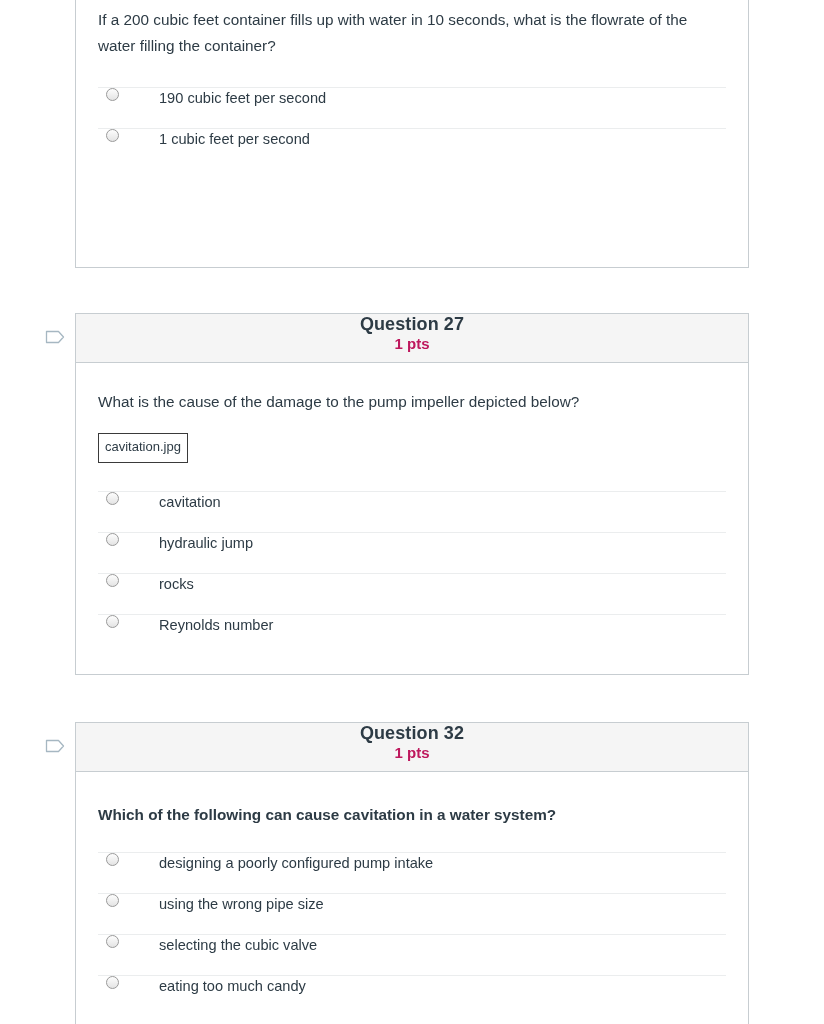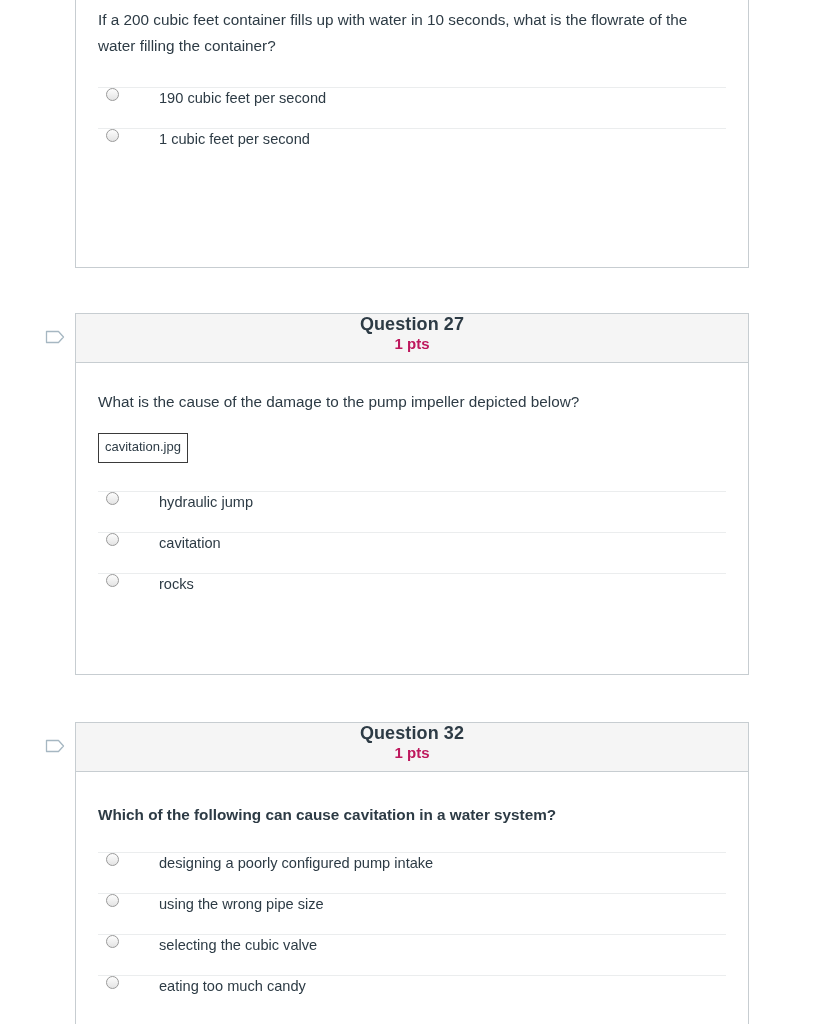--- a/index.html
+++ b/index.html
@@ -158,33 +158,37 @@
       <div class="question-text">What is the cause of the damage to the pump impeller depicted below?</div>
 
       <div class="broken-image">
         <span>cavitation.jpg</span>
       </div>
 
       <div class="answers">
 
         <div class="answer-row">
           <span class="radio"></span>
+          <span class="answer-label">cavitation</span>
+        </div>
+
+        <div class="answer-row">
+          <span class="radio"></span>
           <span class="answer-label">hydraulic jump</span>
         </div>
 
         <div class="answer-row">
           <span class="radio"></span>
-          <span class="answer-label">cavitation</span>
-        </div>
-
-        <div class="answer-row">
-          <span class="radio"></span>
           <span class="answer-label">rocks</span>
         </div>
 
+        <div class="answer-row">
+          <span class="radio"></span>
+          <span class="answer-label">Reynolds number</span>
+        </div>
 
       </div>
     </div>
   </div>
 
   <svg class="flag-marker" style="top:735px;" viewBox="0 0 22 22">
     <path d="M2.5 5.5 L14.5 5.5 L19.5 11 L14.5 16.5 L2.5 16.5 Z" fill="none" stroke="#a6b7c2" stroke-width="1.3" stroke-linejoin="round"></path>
   </svg>
 
   <div class="question-box" style="top:722px; height:340px;">

